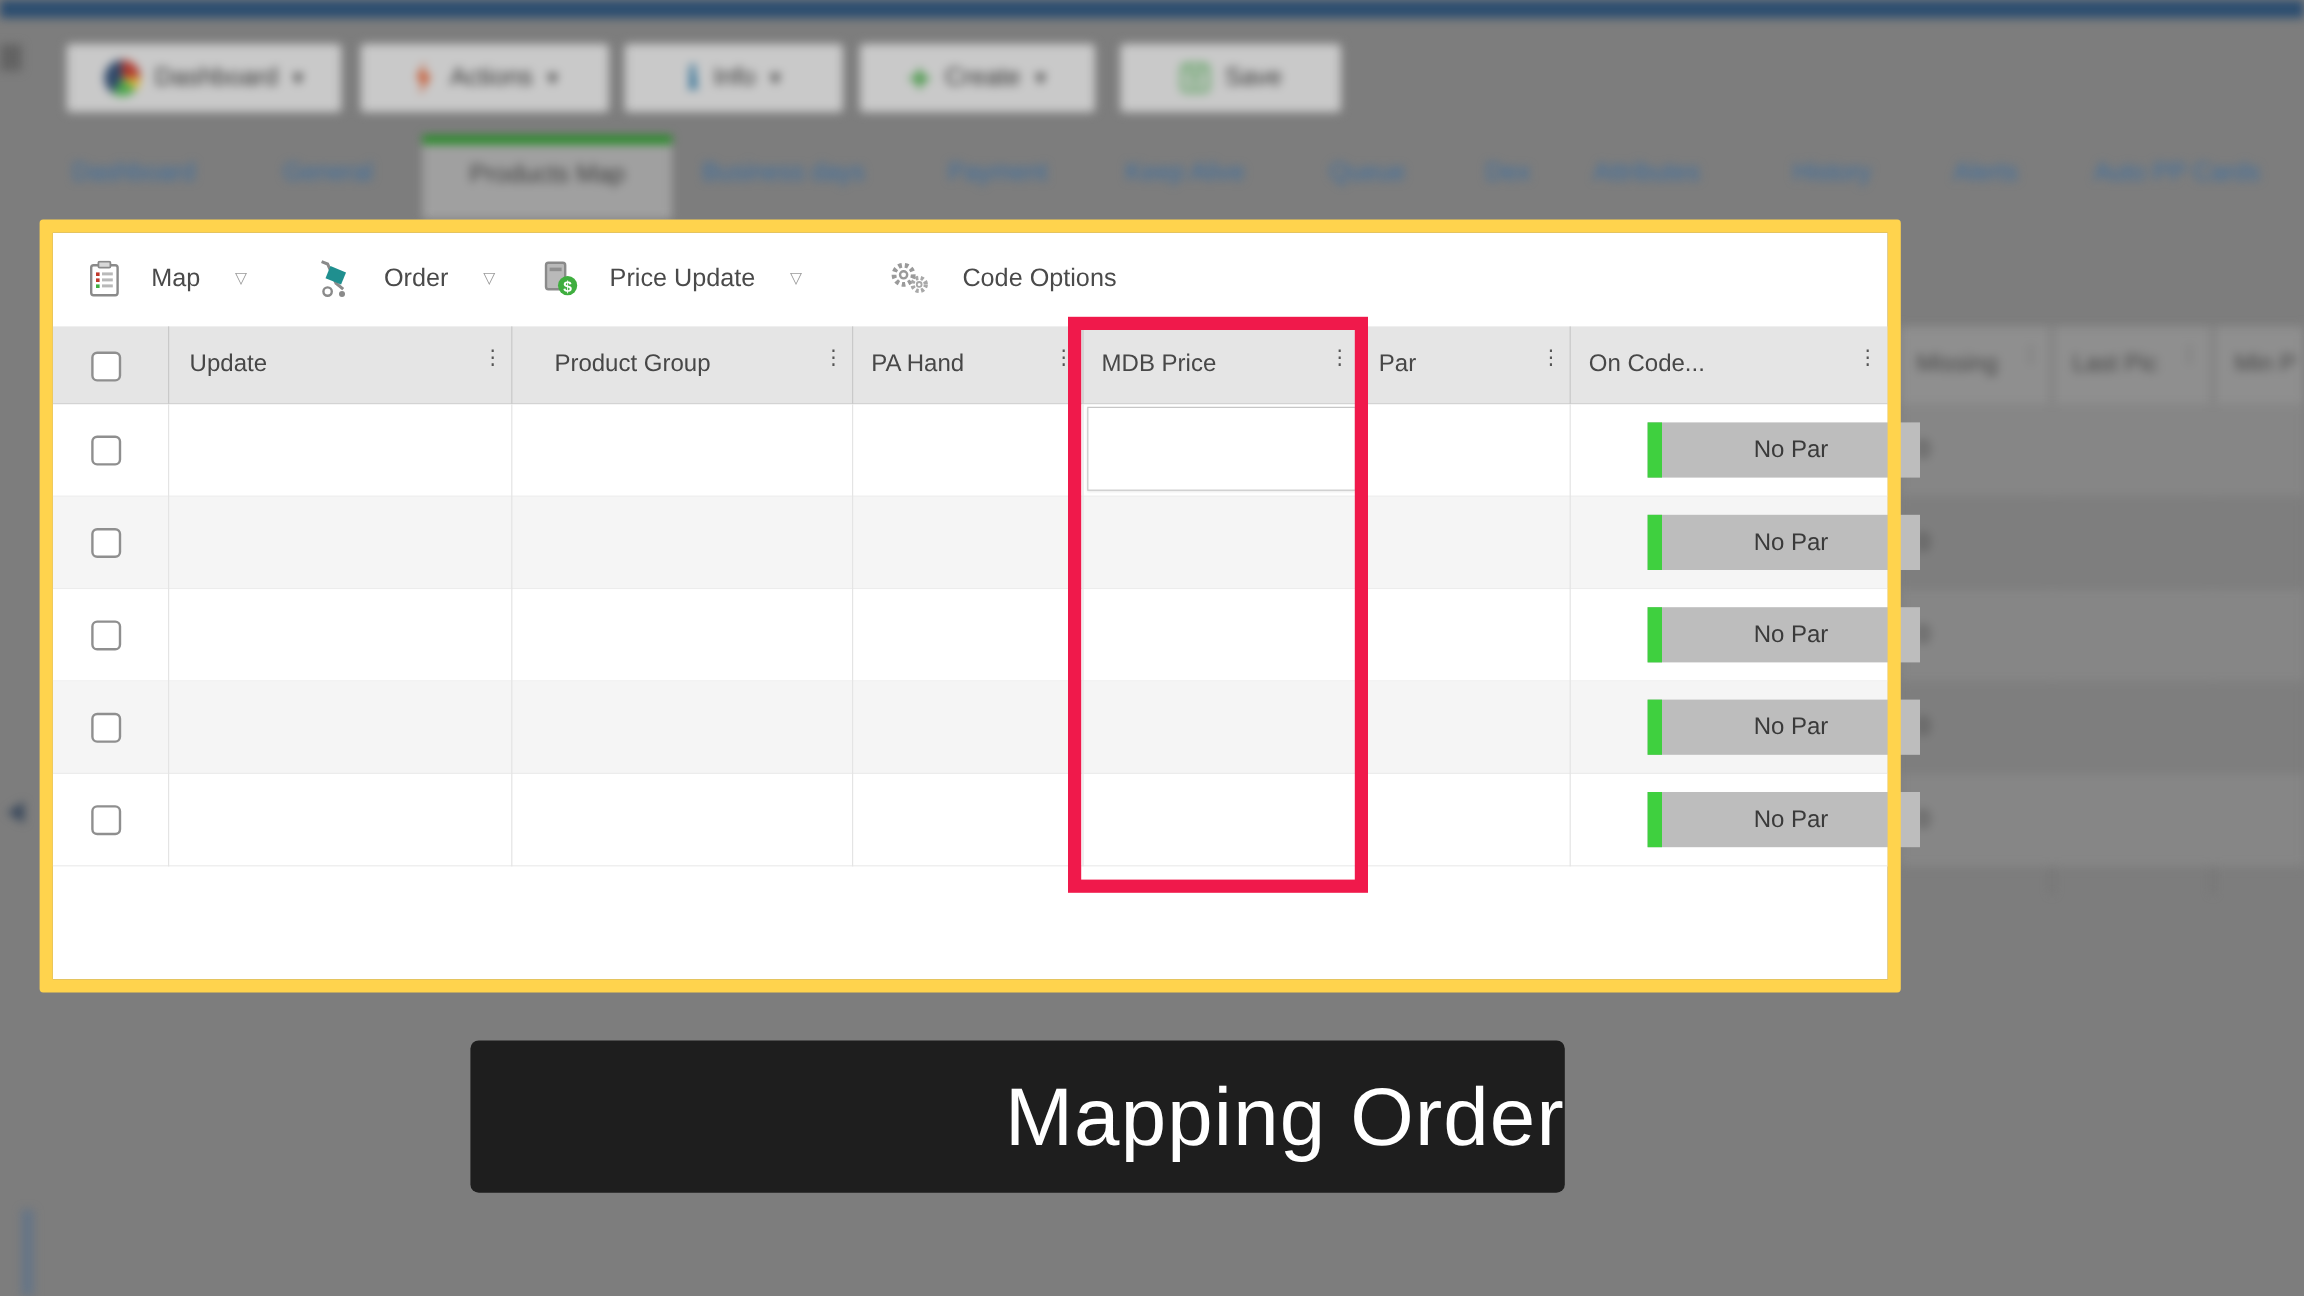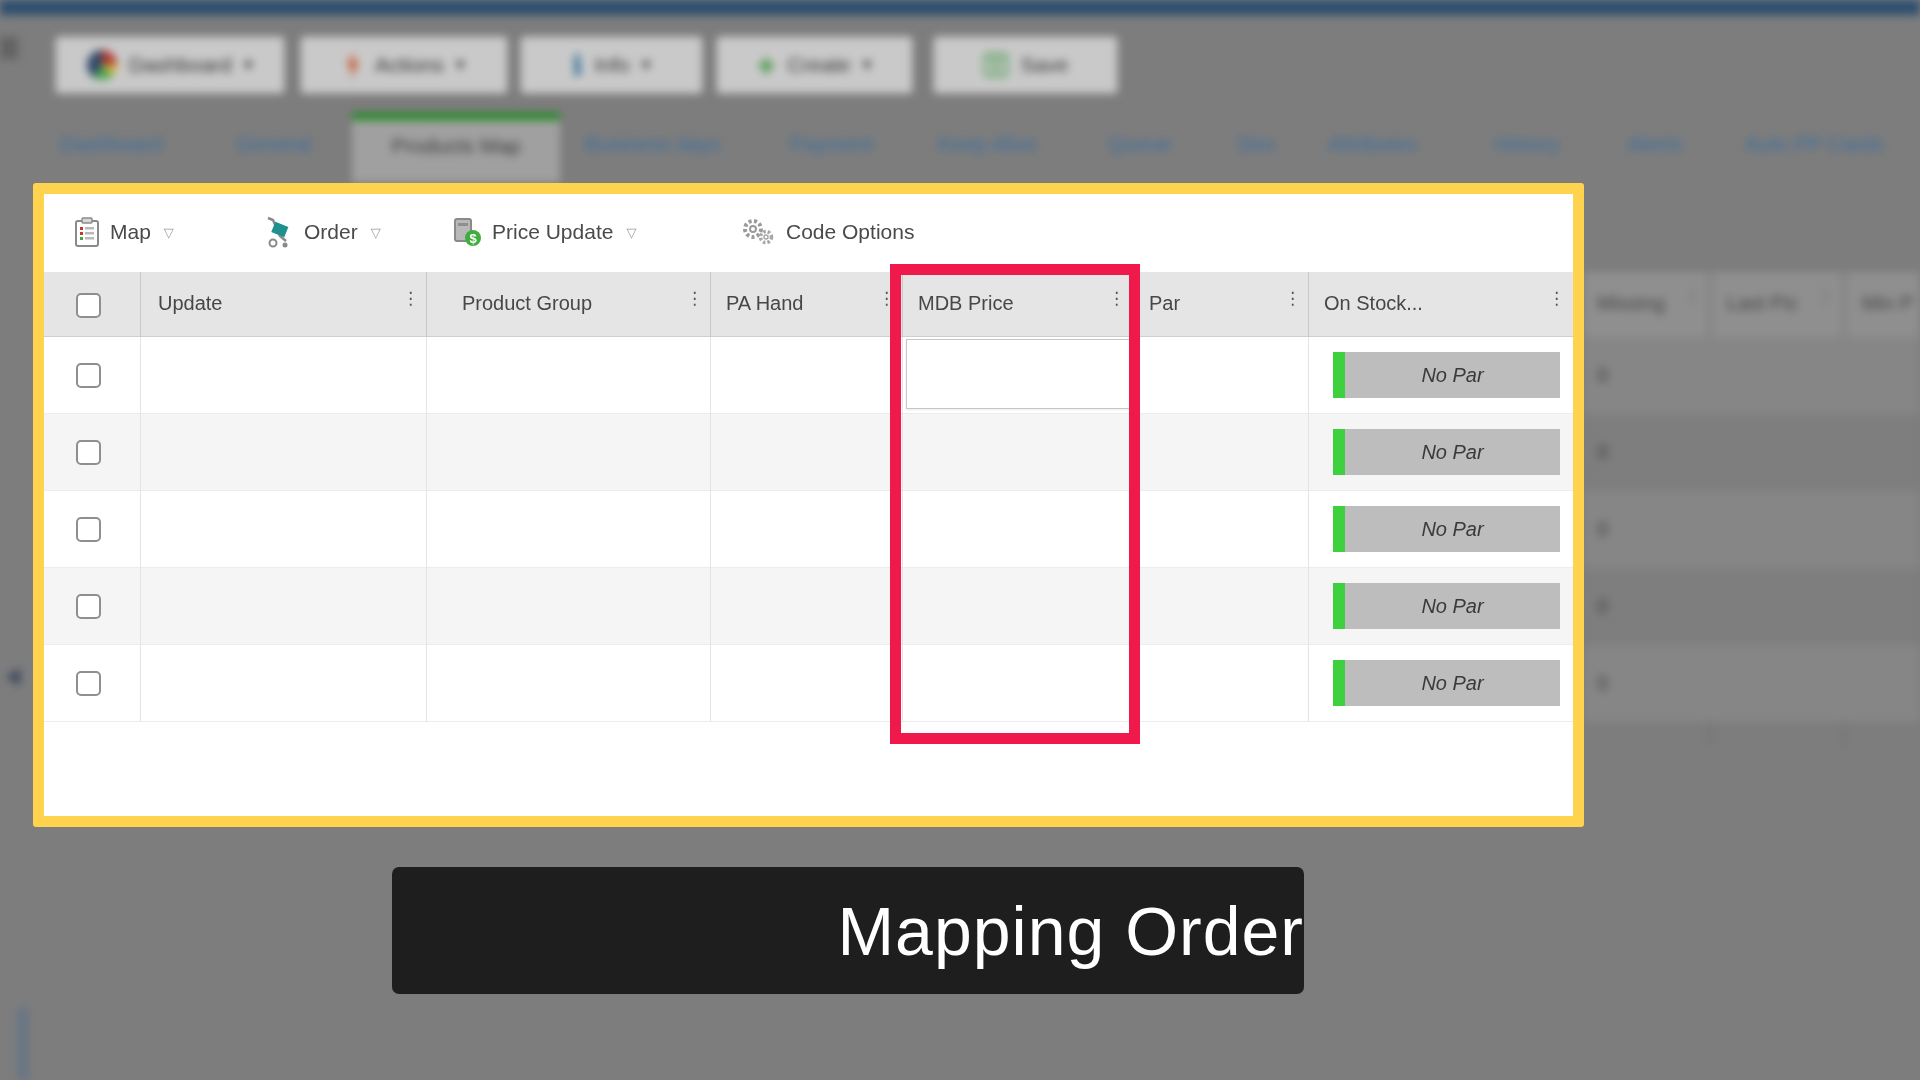--- a/index.html
+++ b/index.html
@@ -27,34 +27,34 @@
   .r-th{position:absolute;top:292px;font-size:20px;color:#454545;white-space:nowrap;}
   .r-menu{position:absolute;top:286px;font-family:"DejaVu Sans",sans-serif;font-size:17px;color:#4f4f4f;}
   .r-div{position:absolute;width:2px;background:#717171;}
   .rrow{position:absolute;left:1583px;width:337px;height:77px;}
   .rzero{position:absolute;left:14px;top:0;line-height:77px;font-size:20px;color:#3e3e3e;}
   .collapse-arrow{position:absolute;left:6px;top:668px;width:0;height:0;
       border-top:9px solid transparent;border-bottom:9px solid transparent;border-right:14px solid #39485c;}
   .left-strip{position:absolute;left:18px;top:1008px;width:10px;height:72px;background:#55708e;opacity:.6;}
   
   .panel-bg{position:absolute;left:44px;top:194px;width:1529px;height:622px;background:#ffffff;}
-  .gt-item{position:absolute;top:208px;height:48px;display:flex;align-items:center;gap:10px;
+  .gt-item{position:absolute;top:208px;height:48px;display:flex;align-items:center;gap:26px;
            font-size:21px;color:#4a4a4a;}
   .gcaret{font-family:"DejaVu Sans",sans-serif;font-size:13px;color:#9a9a9a;margin-left:3px;}
   .thead{position:absolute;left:44px;top:272px;width:1529px;height:65px;background:#e5e5e5;
          border-bottom:1px solid #cfcfcf;box-sizing:border-box;}
   .th{position:absolute;top:292px;font-size:20px;color:#474747;white-space:nowrap;}
   .cmenu{position:absolute;top:288px;font-family:"DejaVu Sans",sans-serif;font-size:17px;color:#555;}
   .cdiv{position:absolute;top:272px;height:65px;width:1px;background:#c9c9c9;}
   .bdiv{position:absolute;top:337px;height:385px;width:1px;background:#e4e4e4;}
   .cb{display:block;width:21px;height:21px;background:#fff;border:2px solid #8f8f8f;border-radius:5px;box-sizing:content-box;}
   .hcb{position:absolute;left:76px;top:293px;}
   .trow{position:absolute;left:44px;width:1529px;height:77px;border-bottom:1px solid #ececec;box-sizing:border-box;}
   .trow .cb{position:absolute;left:32px;top:26px;}
-  .badge{position:absolute;left:1289px;top:15px;width:227px;height:46px;background:#bdbdbd;font-style:italic;}
+  .badge{position:absolute;left:1329px;top:15px;width:227px;height:46px;background:#bdbdbd;}
   .badge-bar{position:absolute;left:0;top:0;width:12px;height:46px;background:#3fd03f;}
   .badge-label{position:absolute;left:12px;right:0;top:0;text-align:center;line-height:46px;
                font-size:20px;color:#3a3a3a;}
   .mdb-cell{position:absolute;left:906px;top:339px;width:224px;height:70px;background:#fff;
             border:1px solid #c6c6c6;box-sizing:border-box;box-shadow:0 1px 2px rgba(0,0,0,.08);}
   .yellow-rect{position:absolute;left:33px;top:183px;width:1551px;height:644px;border:11px solid #ffd34d;
                box-sizing:border-box;border-radius:3px;pointer-events:none;}
   .red-rect{position:absolute;left:890px;top:264px;width:250px;height:480px;border:11px solid #f0194b;
             box-sizing:border-box;pointer-events:none;}
   .map-label{position:absolute;left:392px;top:867px;width:912px;height:127px;background:#1e1e1e;
@@ -191,21 +191,21 @@
     <span>Code Options</span>
   </div>
 
   <div class="thead"></div>
   <span class="cb hcb"></span>
   <span class="th" style="left:158px;">Update</span>
   <span class="th" style="left:462px;">Product Group</span>
   <span class="th" style="left:726px;">PA Hand</span>
   <span class="th" style="left:918px;">MDB Price</span>
   <span class="th" style="left:1149px;">Par</span>
-  <span class="th" style="left:1324px;">On Stock...</span>
+  <span class="th" style="left:1324px;">On Code...</span>
   <span class="cmenu" style="left:402px;">⋮</span>
   <span class="cmenu" style="left:686px;">⋮</span>
   <span class="cmenu" style="left:878px;">⋮</span>
   <span class="cmenu" style="left:1108px;">⋮</span>
   <span class="cmenu" style="left:1284px;">⋮</span>
   <span class="cmenu" style="left:1548px;">⋮</span>
   <div class="cdiv" style="left:140px;"></div>
   <div class="cdiv" style="left:426px;"></div>
   <div class="cdiv" style="left:710px;"></div>
   <div class="cdiv" style="left:902px;"></div>

